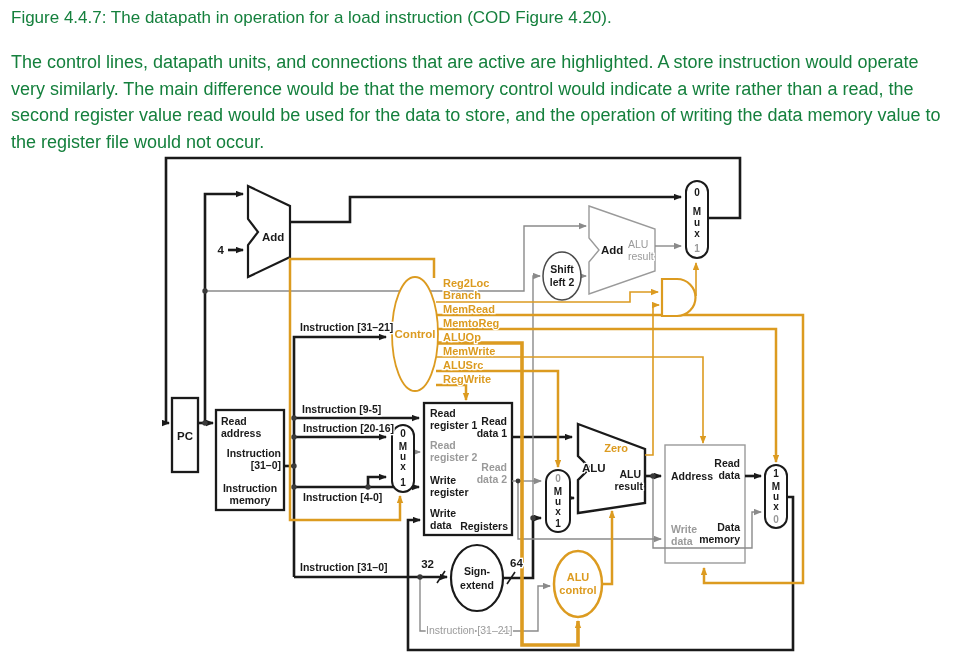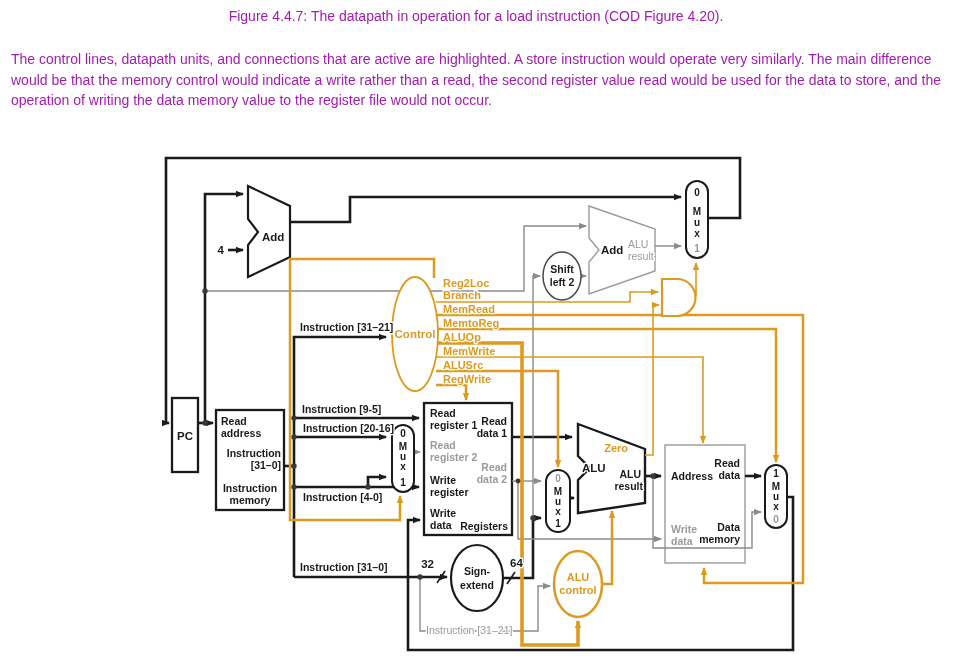--- a/index.html
+++ b/index.html
@@ -1,19 +1,19 @@
 <!DOCTYPE html>
 <html><head>
 <meta charset="utf-8">
 <style>
   html,body{margin:0;padding:0;background:#ffffff;}
   #page{position:relative;width:955px;height:667px;background:#fff;overflow:hidden;
         font-family:"Liberation Sans",sans-serif;}
-  .fig-title{position:absolute;left:11px;top:8px;width:930px;font-size:14px;color:#a21caf;text-align:center;}
-  .fig-body{position:absolute;left:11px;top:49px;width:936px;font-size:14px;line-height:1.48;color:#a21caf;}
+  .fig-title{position:absolute;left:11px;top:8px;width:930px;font-size:17px;color:#15803d;}
+  .fig-body{position:absolute;left:11px;top:49px;width:936px;font-size:18px;line-height:1.48;color:#15803d;}
   svg{position:absolute;left:0;top:0;}
   svg text{font-family:"Liberation Sans",sans-serif;paint-order:stroke;stroke:#ffffff;stroke-width:2.5px;}
   .t-b{font-weight:bold;fill:#1a1a1a;font-size:10.5px;}
   .t-b11{font-weight:bold;fill:#1a1a1a;font-size:11.5px;}
   .t-g{font-weight:bold;fill:#9a9a9a;font-size:10.5px;}
   .t-o{font-weight:bold;fill:#dc9b20;font-size:11px;}
   .t-o12{font-weight:bold;fill:#dc9b20;font-size:11.5px;}
   .t-mux{font-weight:bold;fill:#1a1a1a;font-size:10px;}
   .t-muxg{font-weight:bold;fill:#9a9a9a;font-size:10px;}
   .w-k{stroke:#1a1a1a;stroke-width:2.6;fill:none;}

